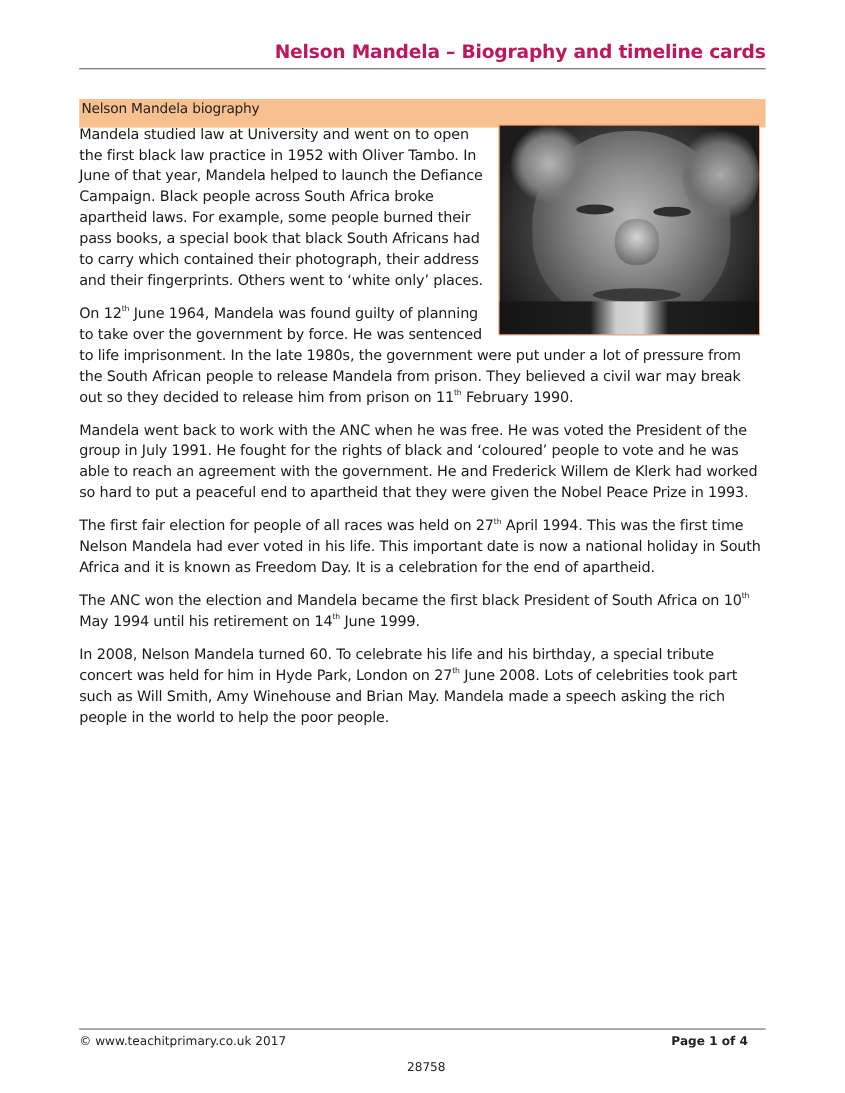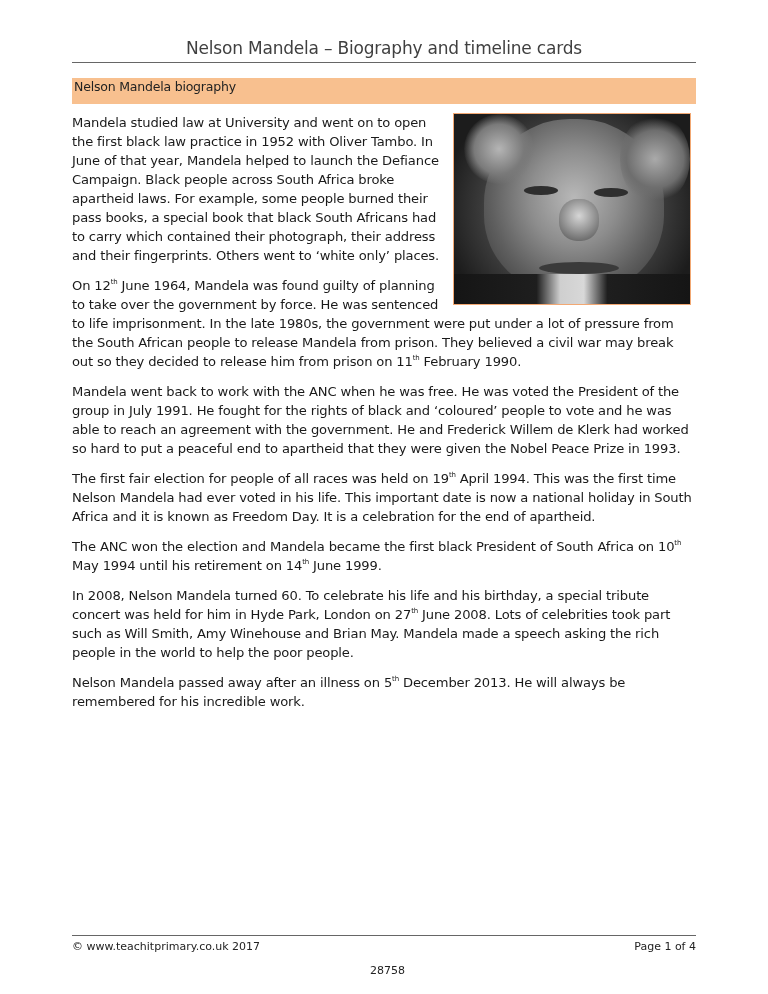--- a/index.html
+++ b/index.html
@@ -2,28 +2,28 @@
 <html><head>
   <meta charset="utf-8">
   <style>
     html, body { margin: 0; padding: 0; background: #ffffff; }
     body {
       width: 768px; height: 994px; position: relative; overflow: hidden;
       font-family: "DejaVu Sans", sans-serif; color: #1a1a1a;
     }
     .header-title {
       position: absolute; left: 72px; width: 624px; top: 38px;
-      text-align: center; font-size: 17px; letter-spacing: -0.2px; color: #404040;
+      text-align: right; font-size: 17px; letter-spacing: -0.2px; color: #be185d; font-weight: bold;
     }
     .header-rule {
       position: absolute; left: 72px; width: 624px; top: 62px; height: 0;
       border-top: 1px solid #666;
     }
     .section-band {
-      position: absolute; left: 72px; width: 624px; top: 78px; height: 26px;
+      position: absolute; left: 72px; width: 624px; top: 90px; height: 26px;
       background: #f8c08f;
     }
     .section-band span {
       position: absolute; left: 2px; top: 1px; font-size: 12.5px; color: #222; letter-spacing: -0.2px;
     }
     .photo {
       position: absolute; left: 453px; top: 113px; width: 236px; height: 190px;
       border: 1.5px solid #f2a873; overflow: hidden;
       background: radial-gradient(ellipse 55% 65% at 50% 50%, #9a9a9a 0%, #6e6e6e 40%, #3a3a3a 70%, #1c1c1c 100%);
     }
@@ -51,21 +51,21 @@
     .footer-rule {
       position: absolute; left: 72px; width: 624px; top: 935px; height: 0;
       border-top: 1px solid #666;
     }
     .footer {
       position: absolute; left: 72px; width: 624px; top: 940px; height: 16px;
       font-size: 11px; color: #222;
     }
     .footer .left { position: absolute; left: 0; top: 0; }
     .footer .mid { position: absolute; left: 298px; top: 0; margin-top: 24px; }
-    .footer .right { position: absolute; right: 0; top: 0; }
+    .footer .right { position: absolute; right: 16px; top: 0; font-weight: bold; }
   </style>
 </head>
 <body>
 
 <div>
   <div class="header-title">Nelson Mandela – Biography and timeline cards</div>
   <div class="header-rule"></div>
 
   <div class="section-band">
     <span>Nelson Mandela biography</span>
@@ -81,24 +81,23 @@
     <div class="mouth"></div>
     <div class="suit"></div>
   </div>
 
   <div class="body-text">
     <div class="float-spacer"></div>
     <div id="paras">
         <p><span>Mandela studied law at University and went on to open the first black law practice in 1952 with Oliver Tambo. In June of that year, Mandela helped to launch the Defiance Campaign. Black people across South Africa broke apartheid laws. For example, some people burned their pass books, a special book that black South Africans had to carry which contained their photograph, their address and their fingerprints. Others went to ‘white only’ places.</span></p>
         <p><span>On 12</span><sup>th</sup><span> June 1964, Mandela was found guilty of planning to take over the government by force. He was sentenced to life imprisonment. In the late 1980s, the government were put under a lot of pressure from the South African people to release Mandela from prison. They believed a civil war may break out so they decided to release him from prison on 11</span><sup>th</sup><span> February 1990.</span></p>
         <p><span>Mandela went back to work with the ANC when he was free. He was voted the President of the group in July 1991. He fought for the rights of black and ‘coloured’ people to vote and he was able to reach an agreement with the government. He and Frederick Willem de Klerk had worked so hard to put a peaceful end to apartheid that they were given the Nobel Peace Prize in 1993.</span></p>
-        <p><span>The first fair election for people of all races was held on 19</span><sup>th</sup><span> April 1994. This was the first time Nelson Mandela had ever voted in his life. This important date is now a national holiday in South Africa and it is known as Freedom Day. It is a celebration for the end of apartheid.</span></p>
+        <p><span>The first fair election for people of all races was held on 27</span><sup>th</sup><span> April 1994. This was the first time Nelson Mandela had ever voted in his life. This important date is now a national holiday in South Africa and it is known as Freedom Day. It is a celebration for the end of apartheid.</span></p>
         <p><span>The ANC won the election and Mandela became the first black President of South Africa on 10</span><sup>th</sup><span> May 1994 until his retirement on 14</span><sup>th</sup><span> June 1999.</span></p>
         <p><span>In 2008, Nelson Mandela turned 60. To celebrate his life and his birthday, a special tribute concert was held for him in Hyde Park, London on 27</span><sup>th</sup><span> June 2008. Lots of celebrities took part such as Will Smith, Amy Winehouse and Brian May. Mandela made a speech asking the rich people in the world to help the poor people.</span></p>
-        <p><span>Nelson Mandela passed away after an illness on 5</span><sup>th</sup><span> December 2013. He will always be remembered for his incredible work.</span></p>
       </div>
   </div>
 
   <div class="footer-rule"></div>
   <div class="footer">
     <span class="left">© www.teachitprimary.co.uk 2017</span>
     <span class="mid">28758</span>
     <span class="right">Page 1 of 4</span>
   </div>
 </div>

